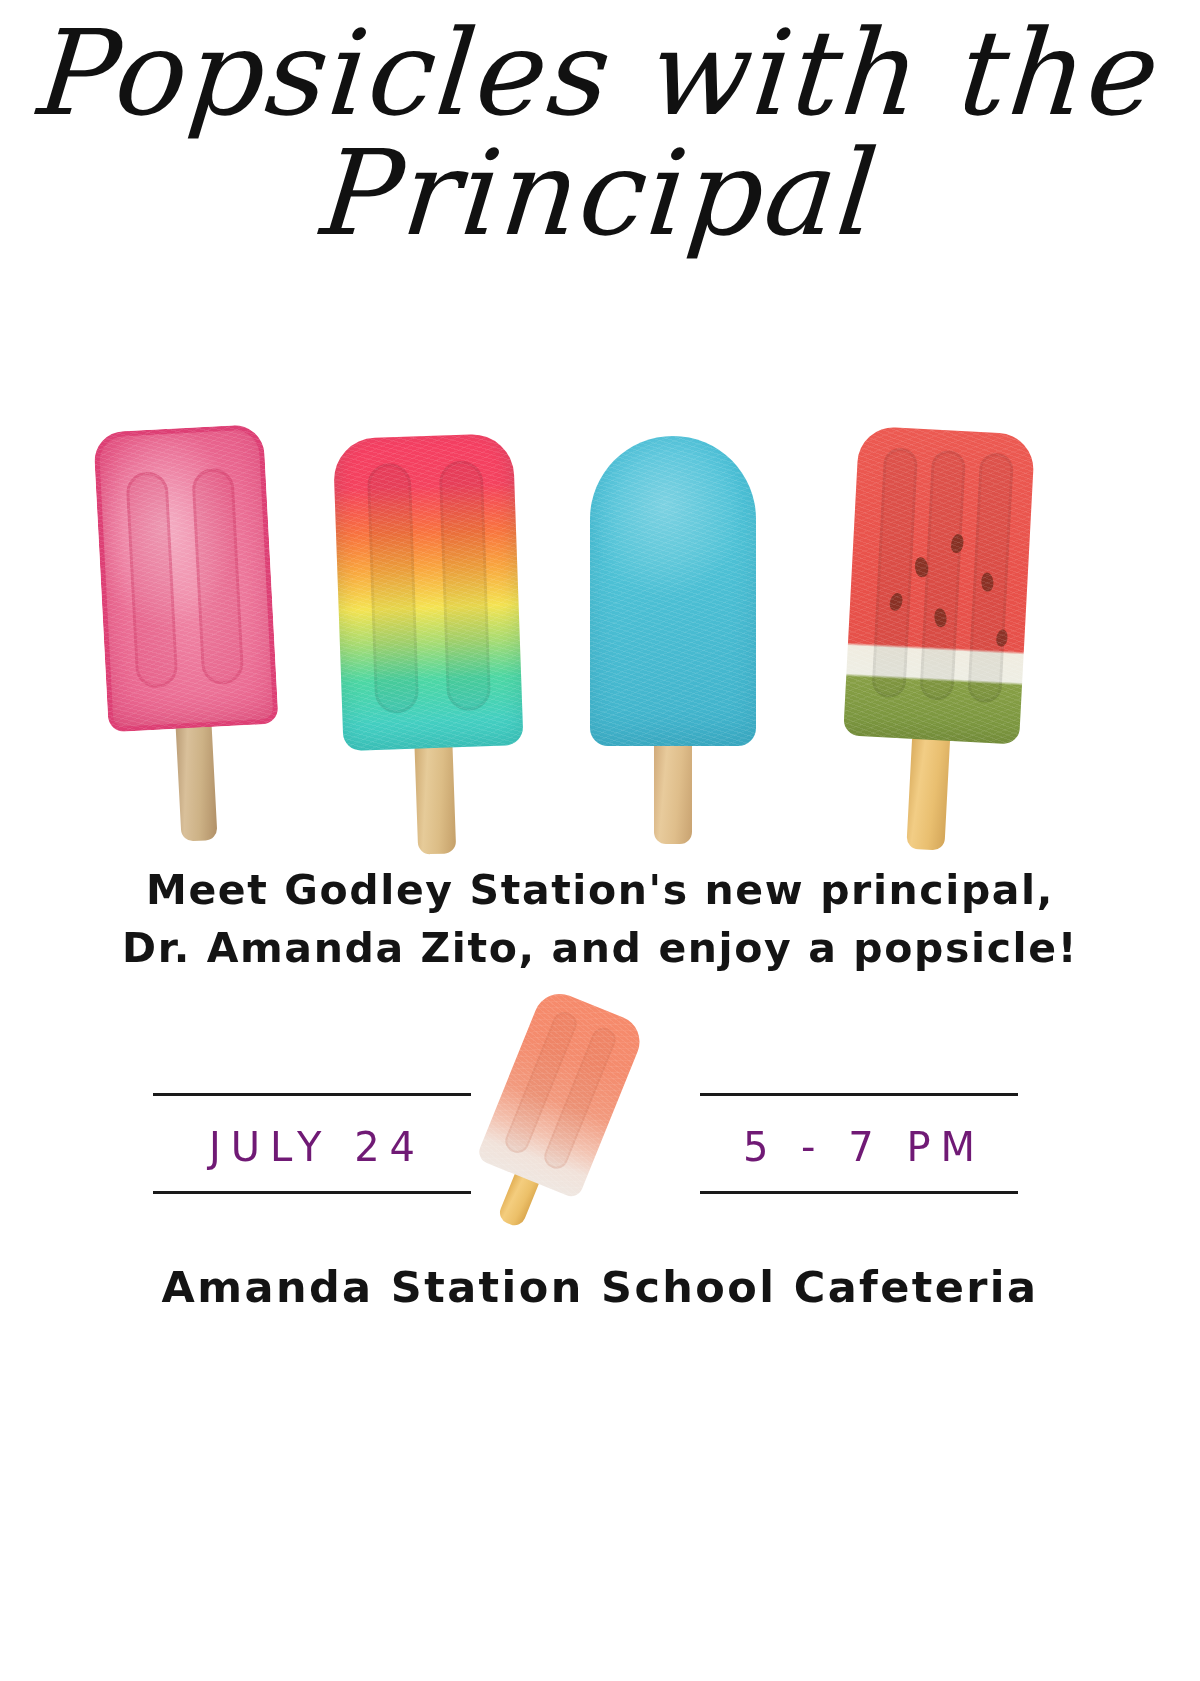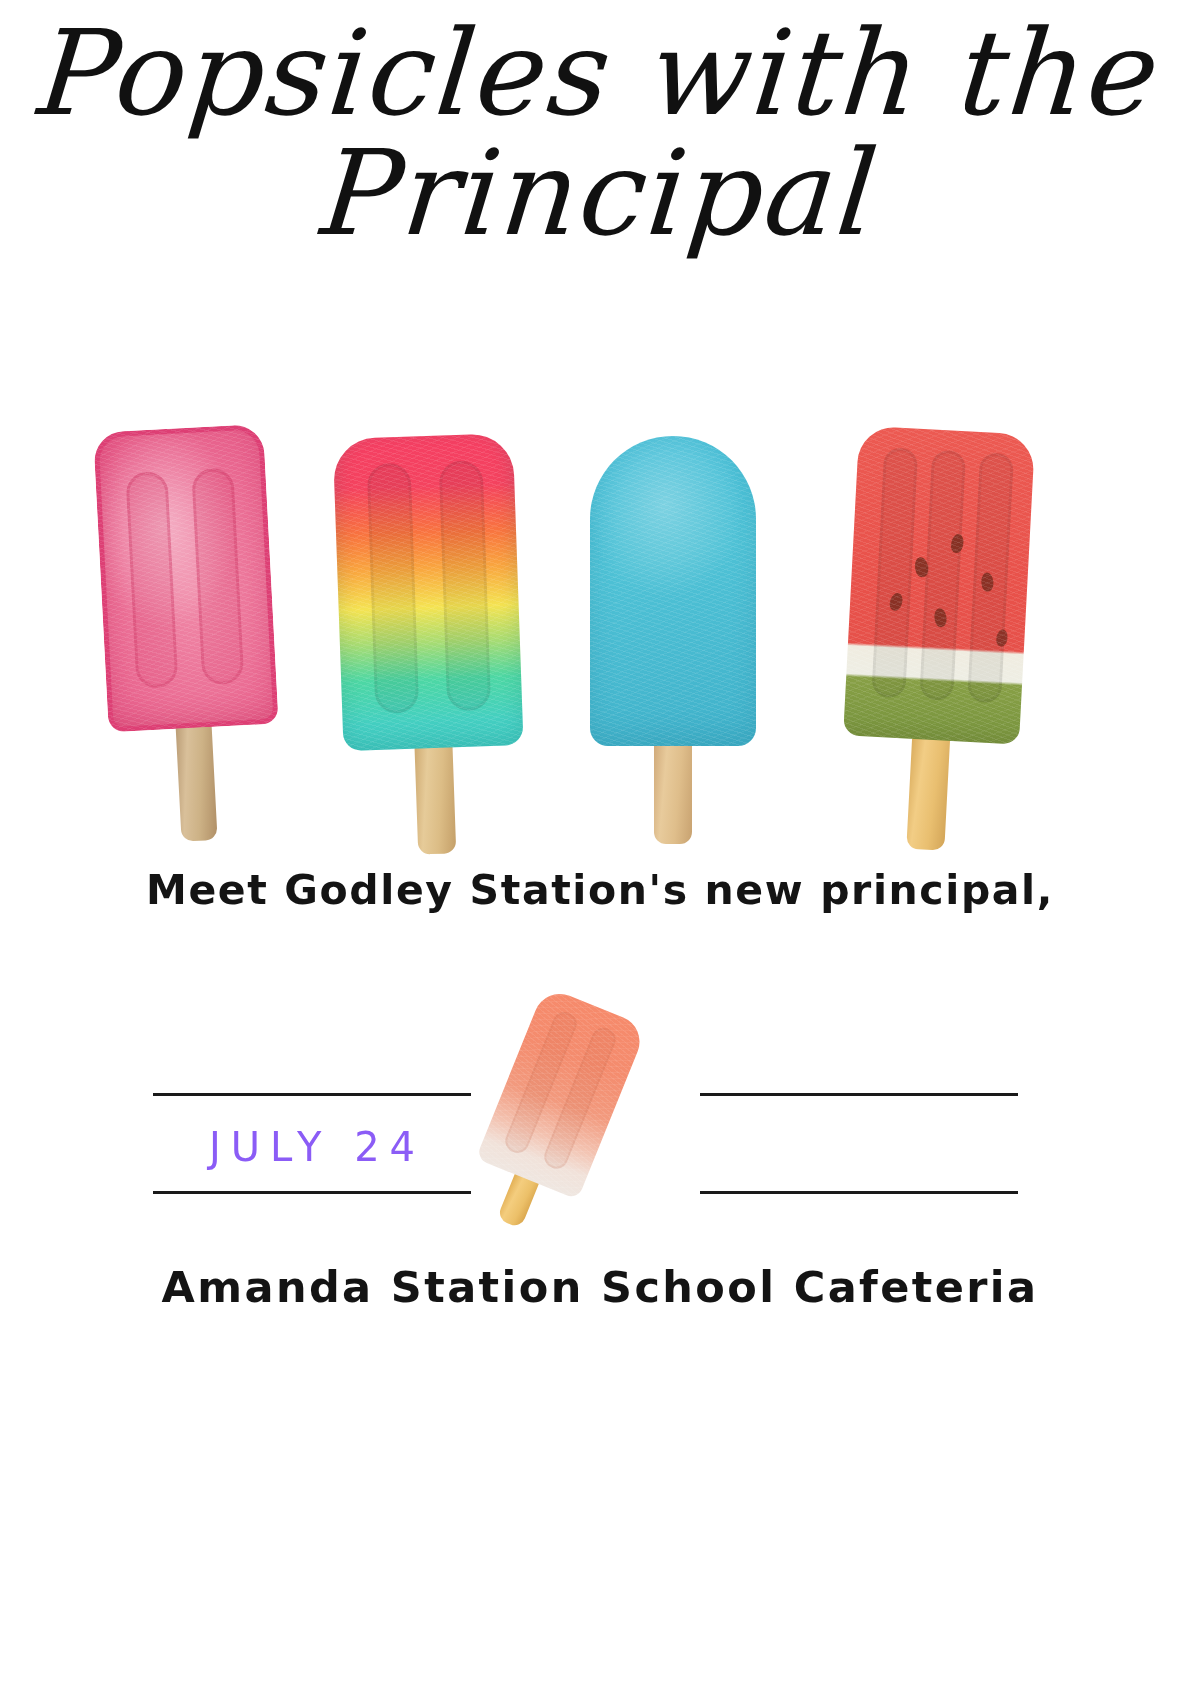--- a/index.html
+++ b/index.html
@@ -56,21 +56,21 @@
 
   
   .dt{position:absolute;top:1040px;left:0;width:1200px;height:170px;}
   .dt-col{position:absolute;top:0;height:170px;}
   .rule{position:absolute;left:0;width:100%;height:3px;background:#1a1a1a;}
   .rule.top{top:53px;}
   .rule.bot{top:151px;}
   .dt-label{
     position:absolute;left:0;width:100%;top:84px;text-align:center;
     font-family:"DejaVu Sans",sans-serif;
-    font-weight:400;font-size:40px;letter-spacing:10px;color:#8b5cf6;
+    font-weight:400;font-size:40px;letter-spacing:10px;color:#701a75;
     text-indent:10px;
   }
   .dt-left{left:153px;width:318px;}
   .dt-right{left:700px;width:318px;}
 
   
   .mini{position:absolute;left:497px;top:1000px;width:120px;height:235px;}
 
   
   .venue{
@@ -173,31 +173,33 @@
         <div style="position:absolute;left:85px;top:178px;width:12px;height:19px;background:#7b2d20;
                     border-radius:50% 50% 45% 45%;transform:rotate(-10deg);opacity:.86;"></div>
         <div style="position:absolute;left:148px;top:196px;width:11px;height:17px;background:#7b2d20;
                     border-radius:50% 50% 45% 45%;transform:rotate(6deg);opacity:.8;"></div>
         <div class="tex"></div>
       </div>
     </div>
   </div>
 
   <div class="body-text bt1">Meet Godley Station's new principal,</div>
+  <div class="body-text bt2">Dr. Amanda Zito, and enjoy a popsicle!</div>
 
   <div class="dt">
 
     <div class="dt-col dt-left">
       <div class="rule top"></div>
       <div class="dt-label">JULY 24</div>
       <div class="rule bot"></div>
     </div>
 
     <div class="dt-col dt-right">
       <div class="rule top"></div>
+      <div class="dt-label">5 - 7 PM</div>
       <div class="rule bot"></div>
     </div>
   </div>
 
   <div class="mini" style="transform:rotate(22deg);">
     <div style="position:absolute;left:42px;top:172px;width:26px;height:62px;border-radius:5px 5px 11px 11px;
                 background:linear-gradient(95deg,#e0ab4f 0%,#f4cd7e 34%,#ecc069 70%,#d9a54c 100%);"></div>
     <div style="position:absolute;left:0;top:0;width:110px;height:186px;border-radius:26px 26px 12px 12px;
                 overflow:hidden;
                 background:linear-gradient(178deg,

